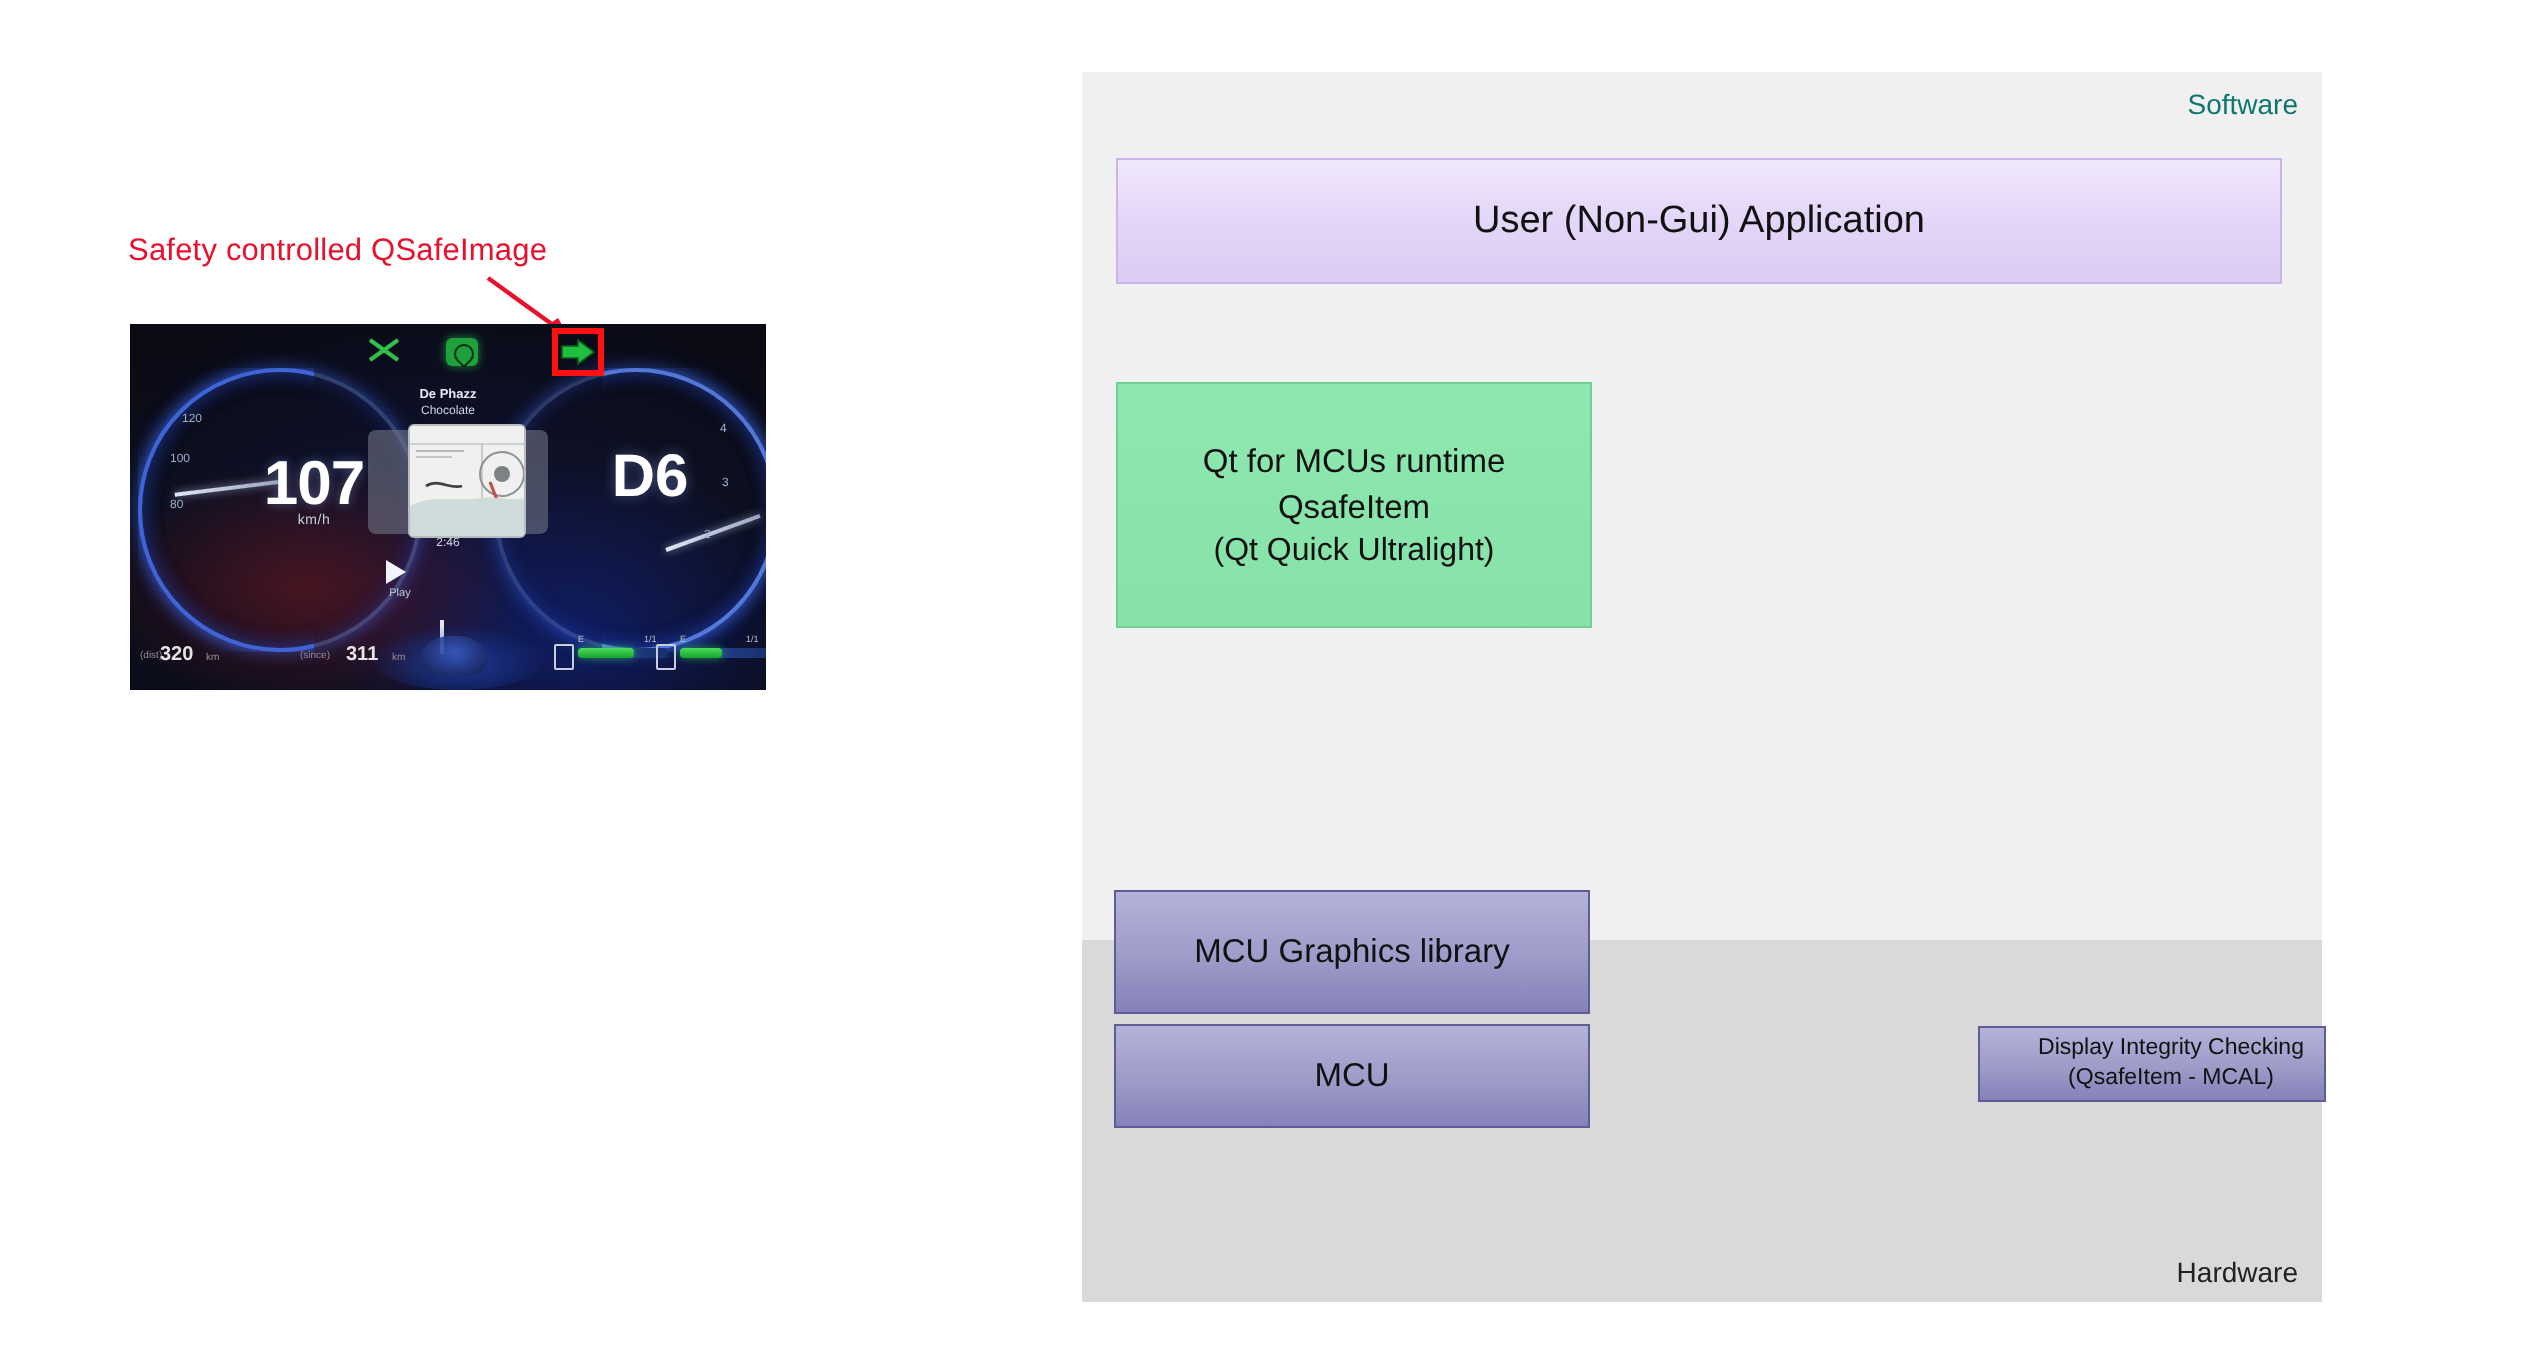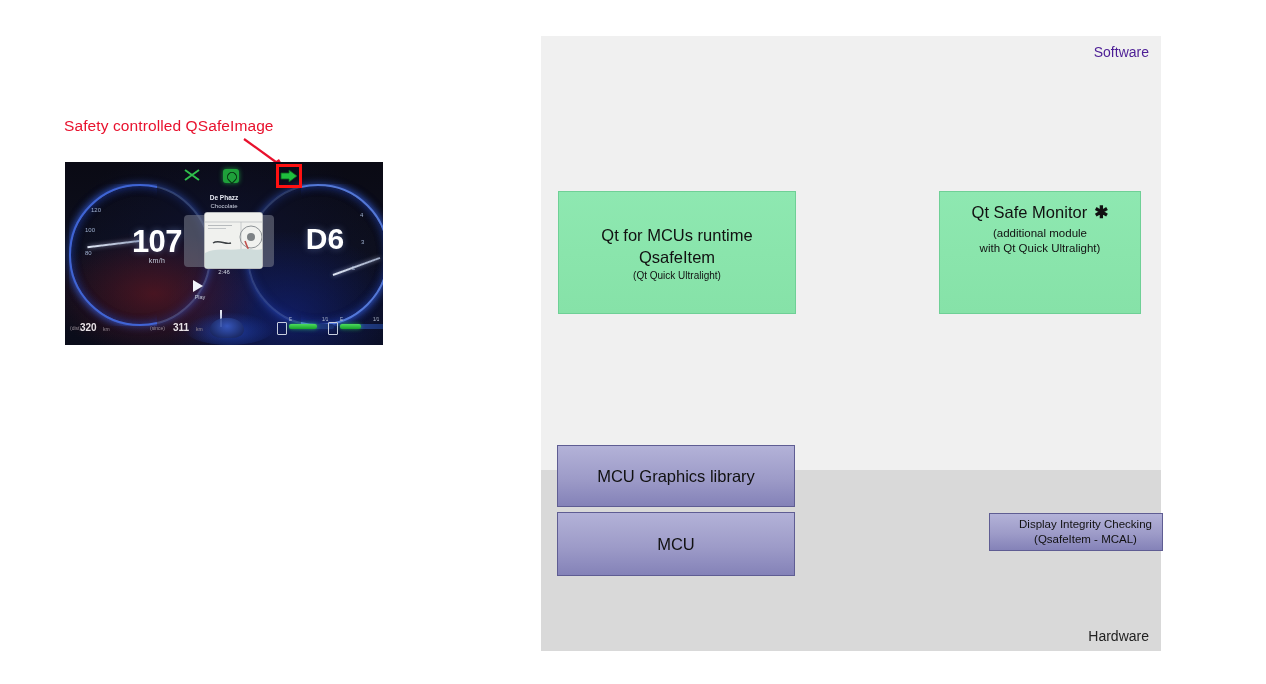--- a/index.html
+++ b/index.html
@@ -133,21 +133,21 @@
   
   #diagram{
     position:absolute;left:541px;top:36px;width:620px;height:615px;
     background:#f0f0f0;
   }
   #hardware-region{
     position:absolute;left:0;top:434px;width:620px;height:181px;
     background:#d9d9d9;
   }
   #label-software{
-    position:absolute;right:12px;top:8px;color:#4c1d95;font-size:14px;
+    position:absolute;right:12px;top:8px;color:#0f766e;font-size:14px;
   }
   #label-hardware{
     position:absolute;right:12px;bottom:7px;color:#222;font-size:14px;
   }
 
   .node{position:absolute;box-sizing:border-box;display:flex;
     flex-direction:column;align-items:center;justify-content:center;
     text-align:center;color:#111;}
 
   #node-user-app{
@@ -156,40 +156,40 @@
     border:1px solid #c9b6e8;
   }
   #node-user-app .t{font-size:19px;}
 
   #node-qt-mcu{
     left:17px;top:155px;width:238px;height:123px;
     background:linear-gradient(180deg,#8ee8b1 0%,#8ae5ac 50%,#86e2a8 100%);
     border:1px solid #6fd096;
   }
   #node-qt-mcu .t{font-size:16.5px;line-height:1.35;}
-  #node-qt-mcu .s{font-size:10px;margin-top:2px;}
+  #node-qt-mcu .s{font-size:16px;margin-top:2px;}
 
   #node-safe-monitor{
     left:398px;top:155px;width:202px;height:123px;
     background:linear-gradient(180deg,#8ee8b1 0%,#8ae5ac 50%,#86e2a8 100%);
     border:1px solid #6fd096;
     justify-content:flex-start;padding-top:10px;
   }
   #node-safe-monitor .t{font-size:16.5px;display:flex;align-items:center;gap:7px;}
   #node-safe-monitor .star{font-size:17px;font-weight:bold;}
   #node-safe-monitor .s{font-size:11.5px;line-height:1.3;margin-top:3px;}
 
   .purple{
     background:linear-gradient(180deg,#b3b2d8 0%,#9d9bc8 55%,#8482b8 100%);
     border:1px solid #5f5d93;
     margin-top:40px;
   }
   #node-gfx-lib{left:16px;top:369px;width:238px;height:62px;}
   #node-gfx-lib .t{font-size:16.5px;}
-  #node-mcu{left:16px;top:436px;width:238px;height:64px;}
+  #node-mcu{left:16px;top:436px;width:238px;height:52px;}
   #node-mcu .t{font-size:16.5px;}
 
   #node-display-integrity{
     left:448px;top:437px;width:174px;height:38px;padding-left:19px;
   }
   #node-display-integrity .t{font-size:11.5px;line-height:1.3;}
 
   #node-can-bus{
     left:16px;top:545px;width:238px;height:43px;
     background:linear-gradient(180deg,#4a4a4a 0%,#1a1a1a 22%,#000 40%,#000 100%);
@@ -295,35 +295,30 @@
   </div>
 </div>
 
 <div id="diagram">
 
   <div id="hardware-region"></div>
 
   <div id="label-software">Software</div>
   <div id="label-hardware">Hardware</div>
 
+  <div id="node-user-app" class="node">
+    <div class="t">User (Non-Gui) Application</div>
+  </div>
 
   <div id="node-qt-mcu" class="node">
     <div class="t">Qt for MCUs runtime</div>
     <div class="t">QsafeItem</div>
     <div class="s">(Qt Quick Ultralight)</div>
   </div>
 
-  <div id="node-safe-monitor" class="node">
-    <div class="t">
-      <span>Qt Safe Monitor</span>
-      <span class="star">✱</span>
-    </div>
-    <div class="s">(additional module</div>
-    <div class="s" style="margin-top:0">with Qt Quick Ultralight)</div>
-  </div>
 
   <div id="node-gfx-lib" class="node purple">
     <div class="t">MCU Graphics library</div>
   </div>
 
   <div id="node-mcu" class="node purple">
     <div class="t">MCU</div>
   </div>
 
   <div id="node-display-integrity" class="node purple">

